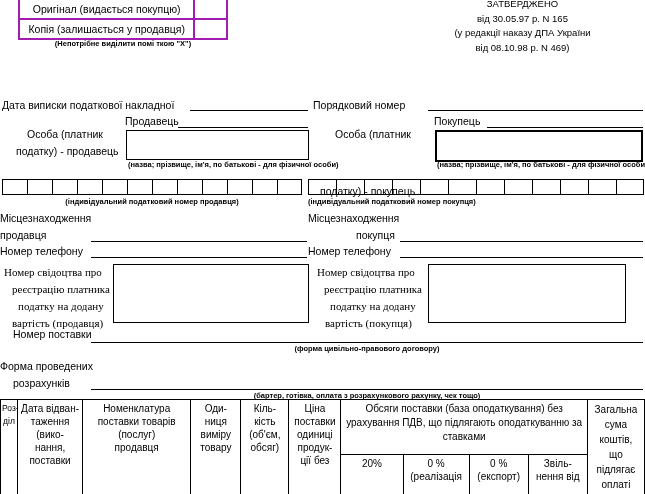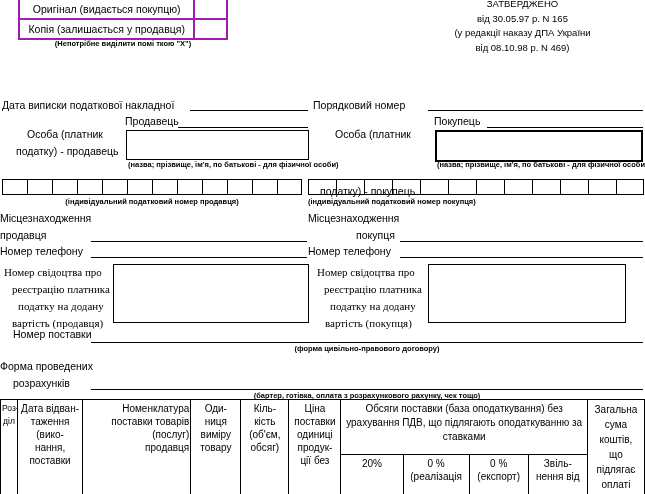--- a/index.html
+++ b/index.html
@@ -238,21 +238,21 @@
     </colgroup>
     <tbody>
         <tr>
       <th rowspan="2" style="white-space:pre-line; font-size:8.5px;">Роз-
 діл</th>
       <th rowspan="2" style="white-space:pre-line;">Дата відван-
 таження
 (вико-
 нання,
 поставки</th>
-      <th rowspan="2" style="white-space:pre-line;text-align:right;">Номенклатура
+      <th rowspan="2" style="white-space:pre-line;">Номенклатура
 поставки товарів
 (послуг)
 продавця</th>
       <th rowspan="2" style="white-space:pre-line;">Оди-
 ниця
 виміру
 товару</th>
       <th rowspan="2" style="white-space:pre-line;">Кіль-
 кість
 (об'єм,

